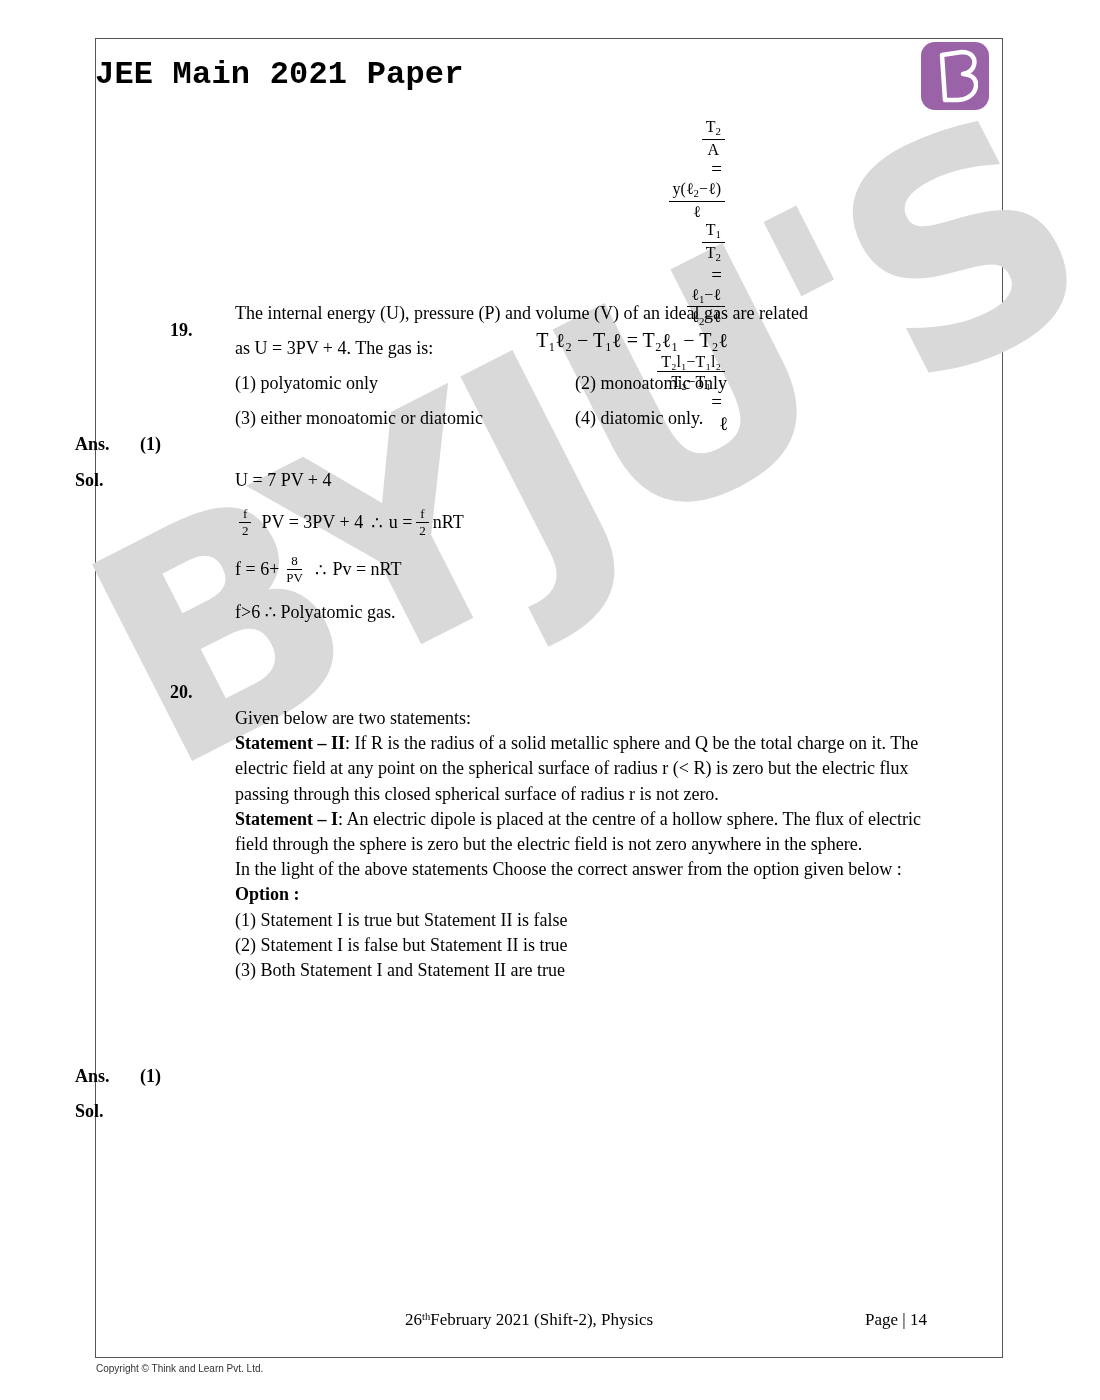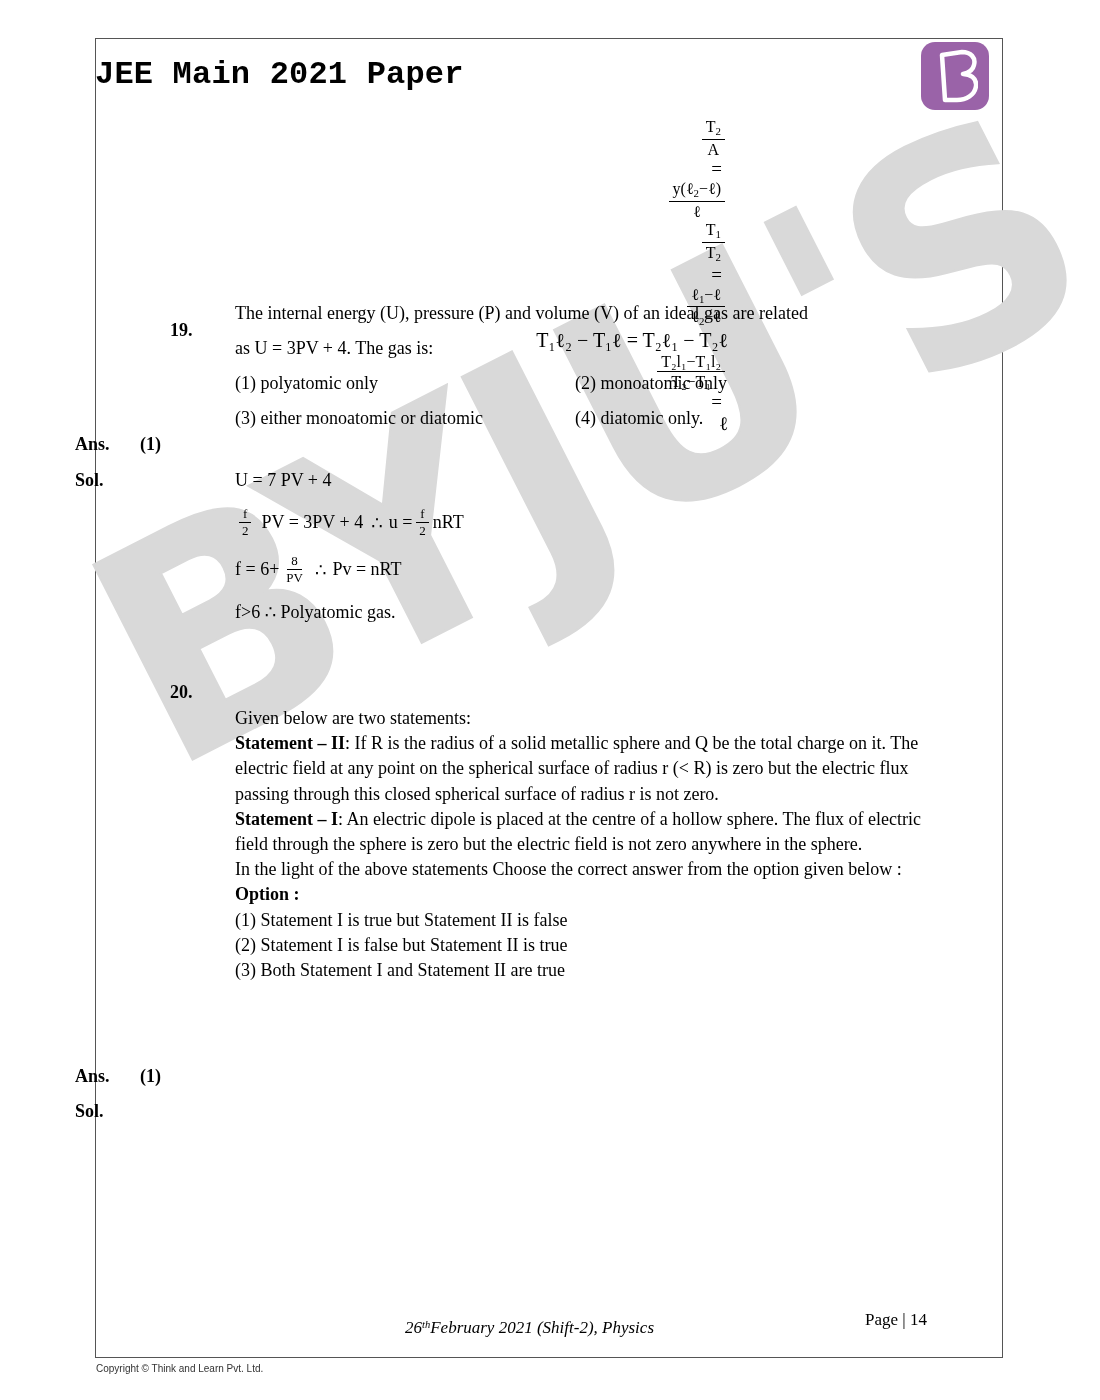--- a/index.html
+++ b/index.html
@@ -186,23 +186,22 @@
   #footer {
     position: absolute;
     left: 95px;
     top: 1310px;
     width: 908px;
     font-size: 17px;
   }
   #footer-center {
     position: absolute;
     left: 310px;
-    top: 8px;
+    top: 0;
     white-space: nowrap;
-    font-style: italic;
   }
   #footer-page {
     position: absolute;
     right: 76px;
     top: 0;
     white-space: nowrap;
   }
   #copyright {
     position: absolute;
     left: 96px;

